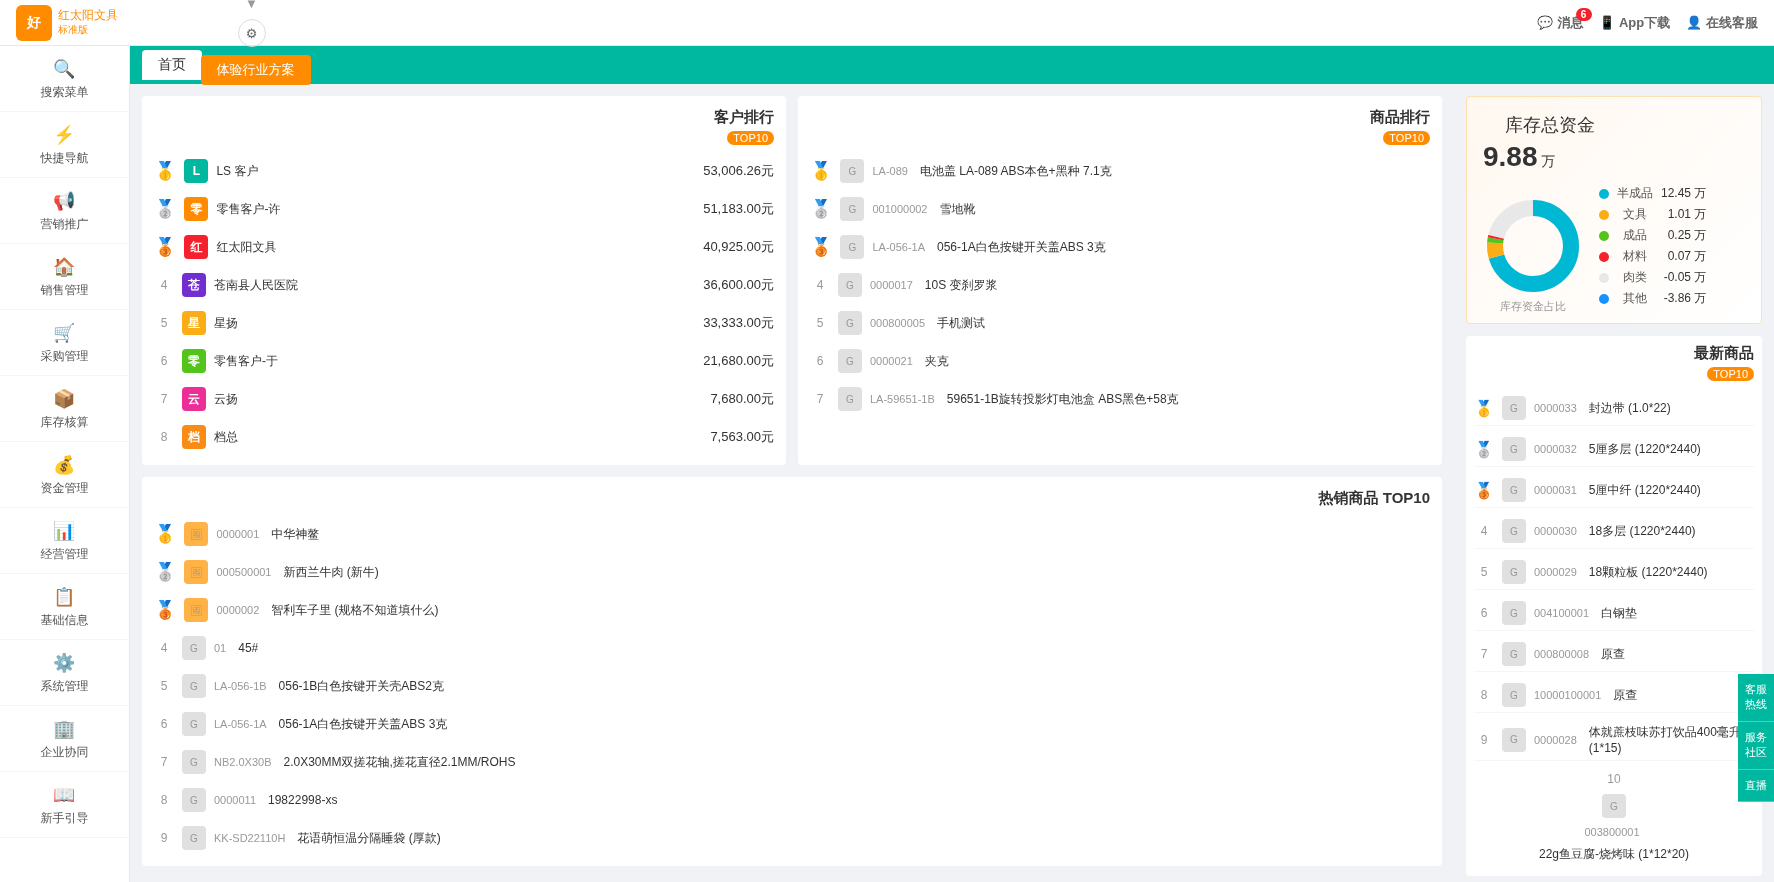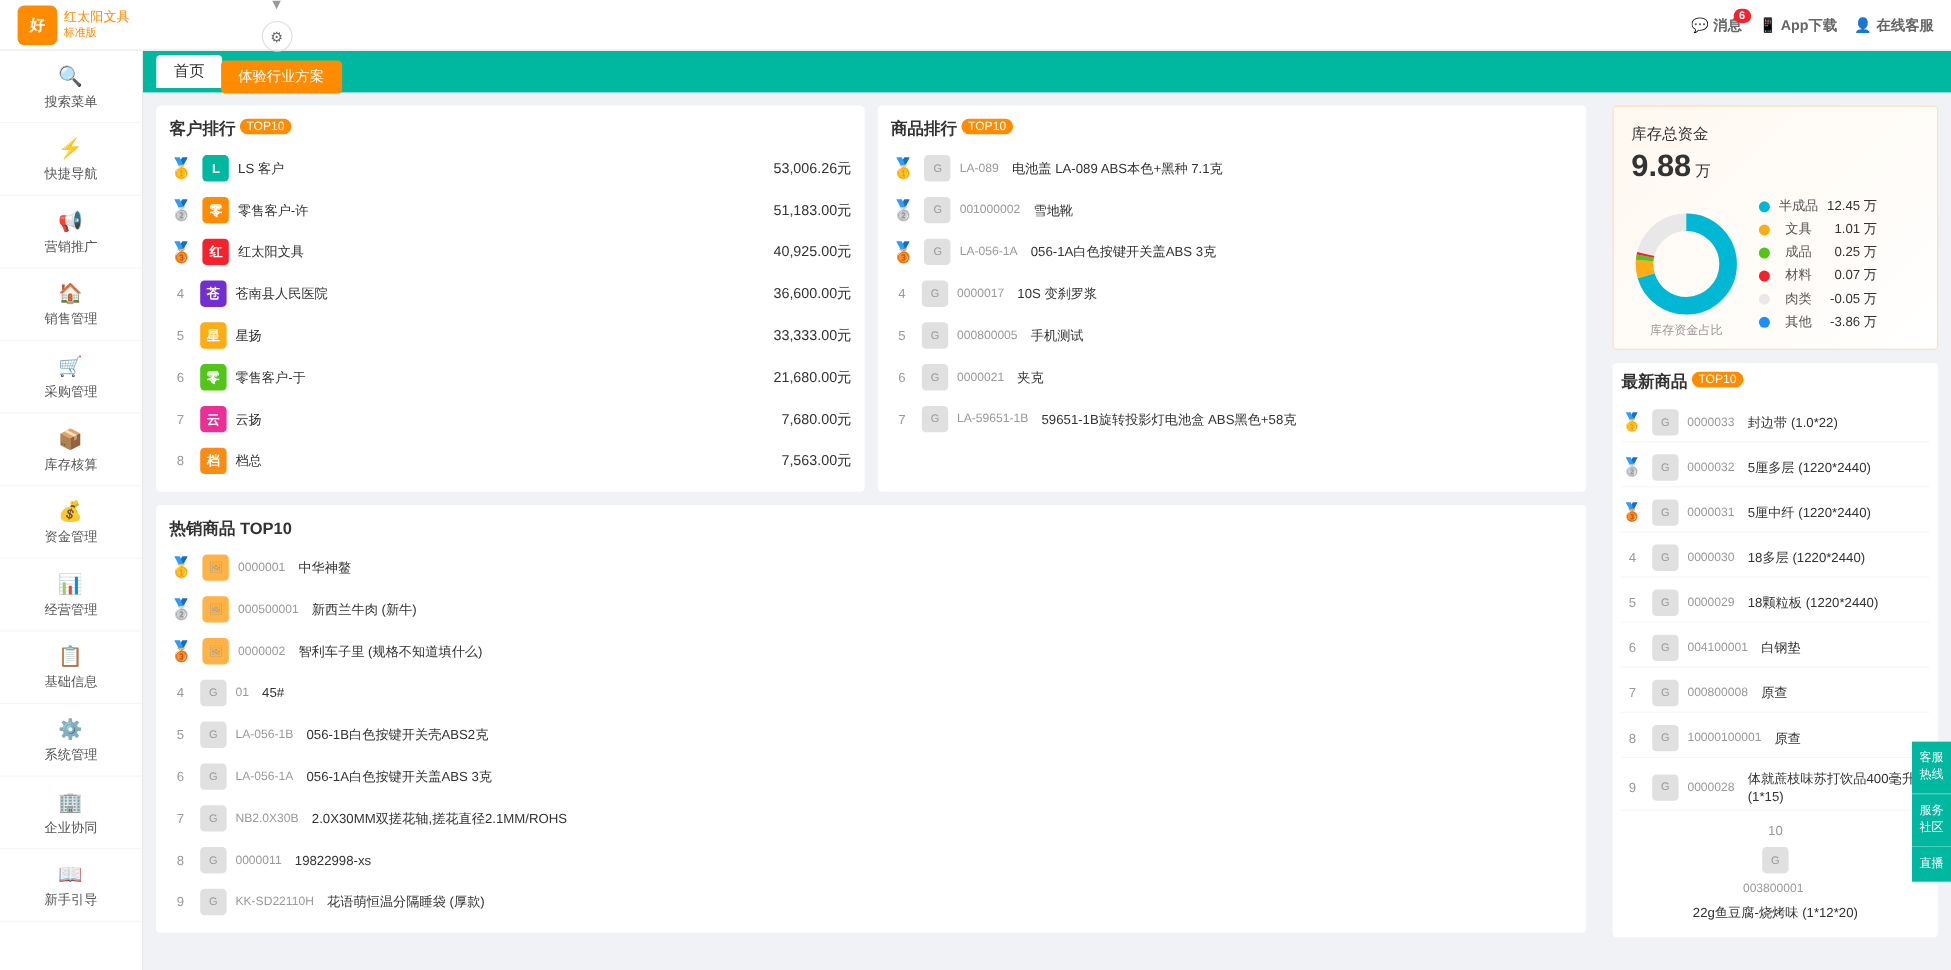--- a/index.html
+++ b/index.html
@@ -56,21 +56,21 @@
     .half-card { flex: 1; background: #fff; border-radius: 4px; padding: 12px; overflow: hidden; }
 
     
     .hot-products { background: #fff; border-radius: 4px; padding: 12px; }
 
     
     .right-panel { width: 320px; overflow-y: auto; padding: 12px; display: flex; flex-direction: column; gap: 12px; flex-shrink: 0; }
 
     
     .inventory-card { background: #fff; border-radius: 4px; padding: 16px; }
-    .inventory-title { font-size: 14px; color: #333; margin-bottom: 4px; }
+    .inventory-title { font-size: 18px; color: #333; margin-bottom: 4px; margin-left: 22px; }
     .inventory-amount { font-size: 28px; font-weight: bold; color: #333; }
     .inventory-unit { font-size: 14px; color: #333; }
     .chart-area { display: flex; align-items: center; gap: 16px; margin-top: 12px; }
     .donut-chart { position: relative; width: 100px; height: 100px; flex-shrink: 0; }
     .donut-label { position: absolute; bottom: -18px; left: 50%; transform: translateX(-50%); font-size: 11px; color: #999; white-space: nowrap; }
     .legend-area { display: flex; flex-direction: column; gap: 4px; }
     .legend-item { display: flex; align-items: center; gap: 6px; font-size: 12px; }
     .legend-dot { width: 10px; height: 10px; border-radius: 50%; flex-shrink: 0; }
     .legend-name { color: #555; width: 40px; text-align: center; }
     .legend-value { color: #333; font-weight: 500; margin-left: auto; }
@@ -83,21 +83,21 @@
 
     
     .floating-btns { position: fixed; right: 0; bottom: 80px; display: flex; flex-direction: column; z-index: 100; }
     .float-btn { background: #00b8a0; color: #fff; width: 36px; padding: 8px 4px; text-align: center; font-size: 11px; cursor: pointer; border-bottom: 1px solid rgba(255,255,255,0.3); line-height: 1.4; }
 
     
     ::-webkit-scrollbar { width: 4px; }
     ::-webkit-scrollbar-track { background: #f0f0f0; }
     ::-webkit-scrollbar-thumb { background: #ccc; border-radius: 4px; }
 
-    .section-header { display: flex; align-items: flex-start; gap: 4px; margin-bottom: 10px; }
+    .section-header { display: flex; align-items: flex-end; gap: 4px; margin-bottom: 10px; flex-direction: column; }
     .section-title { font-size: 15px; font-weight: bold; color: #333; }
 
     .inventory-bg { background: linear-gradient(135deg, #fff8f0 0%, #fff 100%); border: 1px solid #ffe0b2; }
 
     
     svg.donut { transform: rotate(-90deg); }
   </style>
 </head>
 <body>
 

